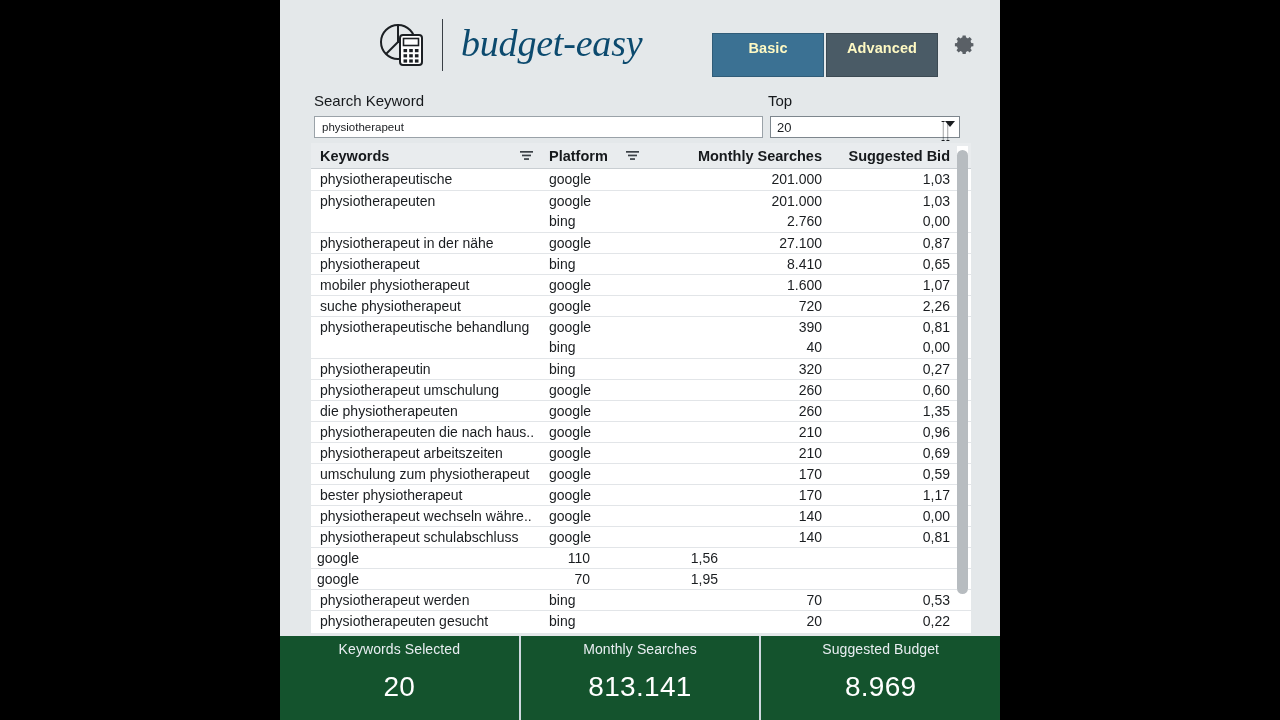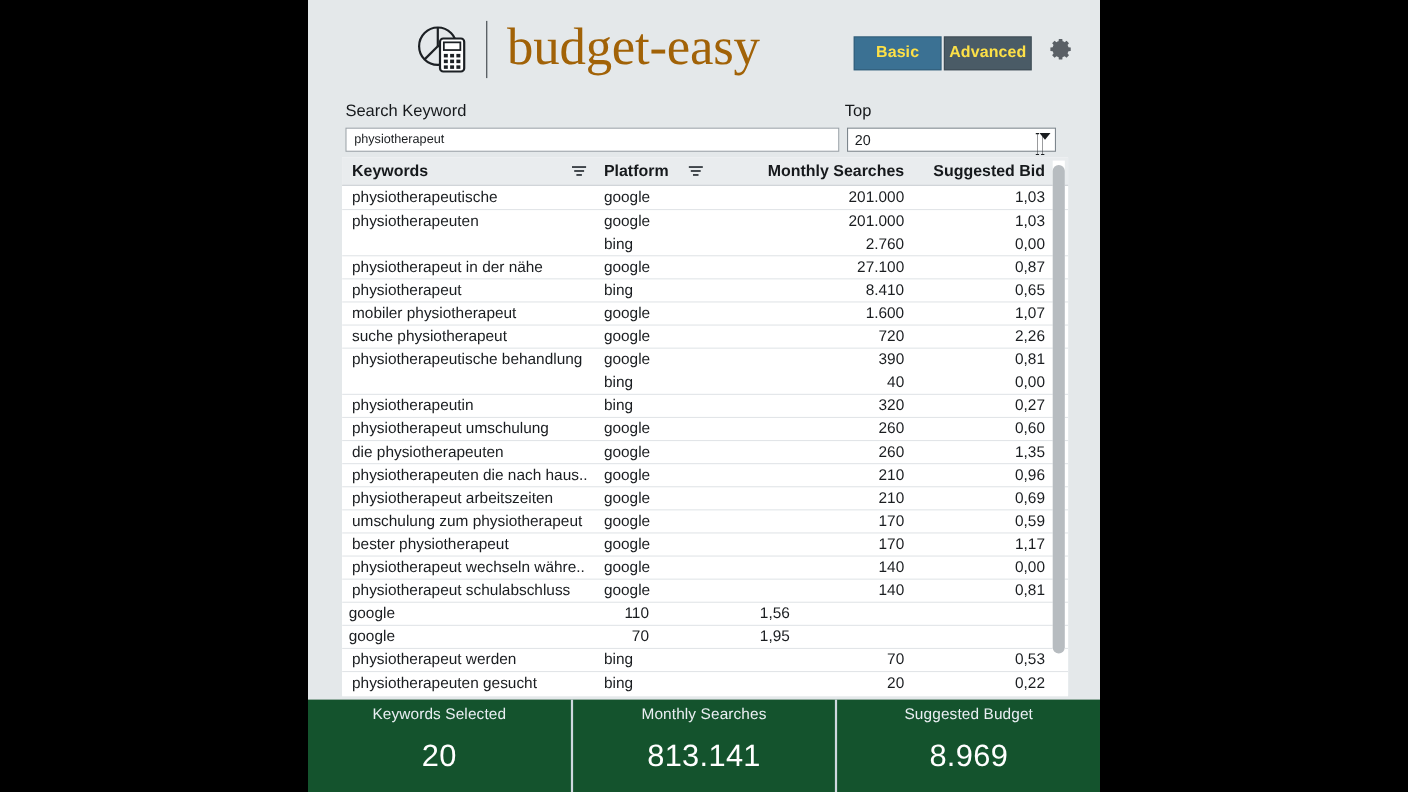--- a/index.html
+++ b/index.html
@@ -42,40 +42,41 @@
     display: block;
   }
   .brand-divider {
     width: 1px;
     height: 52px;
     background: #3a4046;
     margin: 0 18px 0 12px;
   }
   .brand-name {
     font-family: "Liberation Serif", serif;
-    font-size: 48px;
-    color: #a16207;
+    font-size: 38px;
+    color: #0c4a6e;
     letter-spacing: -0.2px;
     line-height: 1;
     padding-bottom: 4px;
+    font-style: italic;
   }
 
   .mode-switch {
     position: absolute;
     right: 62px;
     top: 33px;
     display: flex;
     gap: 2px;
   }
   .mode-btn {
     font-size: 14.5px;
     font-weight: bold;
-    color: #fde047;
-    padding: 6px 0 7px 0;
-    width: 80px;
+    color: #fef9c3;
+    padding: 6px 0 20px 0;
+    width: 112px;
     text-align: center;
     border: 1px solid rgba(0,0,0,0.18);
     box-sizing: border-box;
     cursor: pointer;
     user-select: none;
     letter-spacing: 0.1px;
   }
   .mode-btn.basic { background: #3b7193; }
   .mode-btn.advanced { background: #4a5b66; }
 
@@ -187,21 +188,21 @@
 
   .tbody {
     position: relative;
     height: 464px;
     overflow: hidden;
     background: #ffffff;
   }
   .row {
     display: flex;
     height: 21px;
-    align-items: flex-end;
+    align-items: flex-start;
     font-size: 14px;
     color: #1a1d20;
     box-sizing: border-box;
   }
   .row.sep { border-top: 1px solid #e2e5e8; }
   .td { box-sizing: border-box; height: 21px; line-height: 21px; overflow: hidden; white-space: nowrap; }
   .td.c-keyword { width: 232px; padding-left: 9px; }
   .td.c-platform { width: 125px; padding-left: 6px; }
   .td.c-searches { width: 160px; text-align: right; padding-right: 6px; }
   .td.c-bid { width: 128px; text-align: right; padding-right: 6px; }

